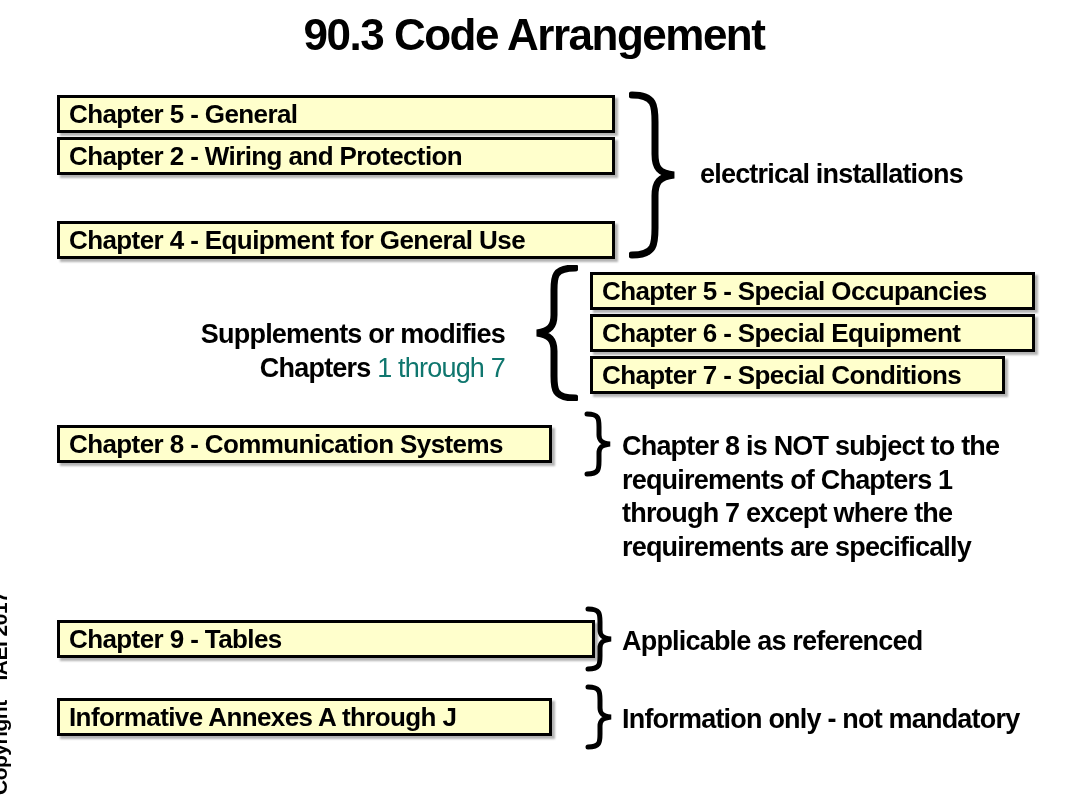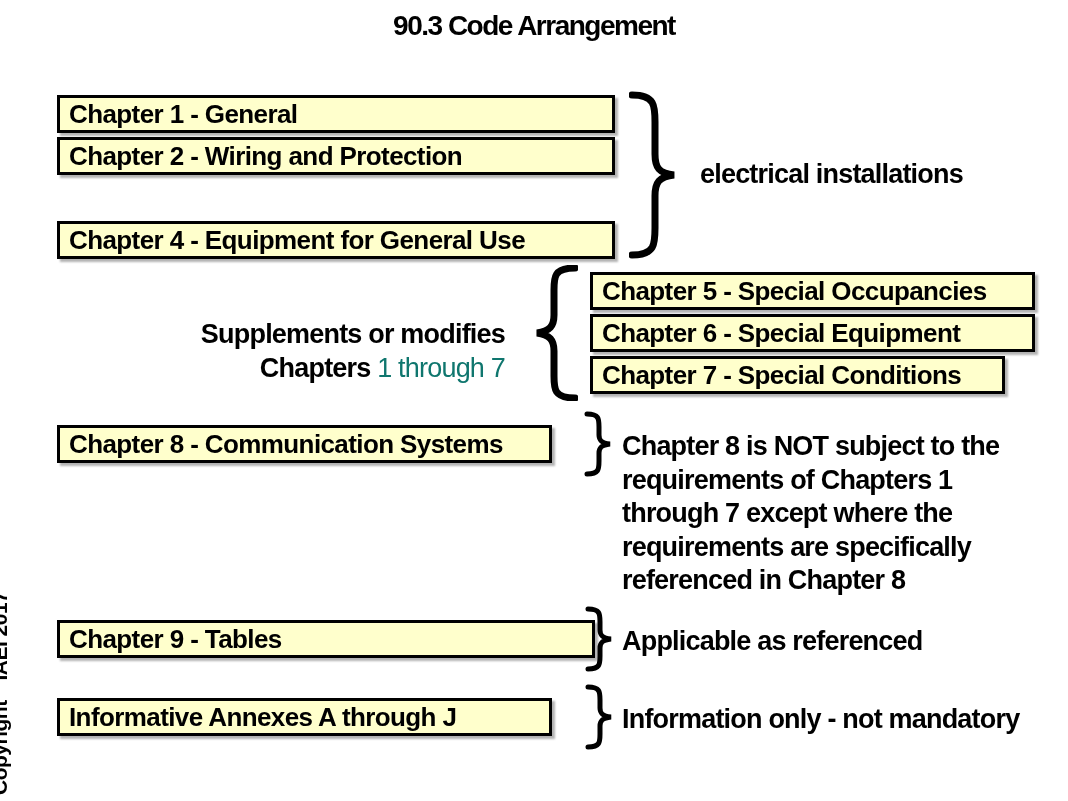--- a/index.html
+++ b/index.html
@@ -2,21 +2,21 @@
 <html><head>
 <meta charset="utf-8">
 <style>
   html,body { margin:0; padding:0; background:#ffffff; }
   .stage {
     position:relative; width:1068px; height:801px; background:#ffffff;
     font-family:"Liberation Sans", sans-serif; color:#000; overflow:hidden;
   }
   .title {
     position:absolute; top:10px; left:0; width:1068px; margin:0;
-    text-align:center; font-size:28px; font-weight:bold; letter-spacing:-1.5px;
+    text-align:center; font-size:44px; font-weight:bold; letter-spacing:-1.5px;
   }
   .chbox {
     position:absolute; box-sizing:border-box; height:38px;
     background:#FFFFCC; border:3px solid #000;
     box-shadow:3px 3px 2px rgba(0,0,0,0.3);
     display:flex; align-items:center; padding-left:9px;
     font-size:26px; font-weight:bold; letter-spacing:-0.6px; white-space:nowrap;
   }
   .note {
     position:absolute; font-size:27px; font-weight:bold;
@@ -32,21 +32,21 @@
   }
   .copyright sup { font-size:0.62em; }
 </style>
 </head>
 <body>
 
 <div class="stage">
 
   <h1 class="title">90.3 Code Arrangement</h1>
 
-  <div class="chbox" style="left:57px;top:95px;width:558px">Chapter 1 - General</div>
+  <div class="chbox" style="left:57px;top:95px;width:558px">Chapter 5 - General</div>
   <div class="chbox" style="left:57px;top:137px;width:558px">Chapter 2 - Wiring and Protection</div>
   <div class="chbox" style="left:57px;top:221px;width:558px">Chapter 4 - Equipment for General Use</div>
 
   <svg class="brace" style="left:629px;top:91px" width="48" height="168" viewBox="0 0 48 166">
     <path d="M3,3 C26,3 26,14 26,30 L26,62 C26,76 30,81 45,83 C30,85 26,90 26,104 L26,136 C26,152 26,163 3,163" stroke-width="7"></path>
   </svg>
 
   <div class="note" style="left:700px;top:157px">
     <div>electrical installations</div>
   </div>
@@ -68,21 +68,20 @@
 
   <svg class="brace" style="left:584px;top:411px" width="29" height="66" viewBox="0 0 29 66">
     <path d="M3,3 C15,3 15,8 15,16 L15,24 C15,29 17,32 26,33 C17,34 15,37 15,42 L15,50 C15,58 15,63 3,63" stroke-width="5"></path>
   </svg>
 
   <div class="note" style="left:622px;top:430px;line-height:33.5px">
     <div>Chapter 8 is NOT subject to the</div>
     <div>requirements of Chapters 1</div>
     <div>through 7 except where the</div>
     <div>requirements are specifically</div>
-    <div>referenced in Chapter 8</div>
   </div>
 
   <div class="chbox" style="left:57px;top:620px;width:538px">Chapter 9 - Tables</div>
 
   <svg class="brace" style="left:585px;top:606px" width="29" height="66" viewBox="0 0 29 66">
     <path d="M3,3 C15,3 15,8 15,16 L15,24 C15,29 17,32 26,33 C17,34 15,37 15,42 L15,50 C15,58 15,63 3,63" stroke-width="5"></path>
   </svg>
 
   <div class="note" style="left:622px;top:624px">Applicable as referenced</div>
 

